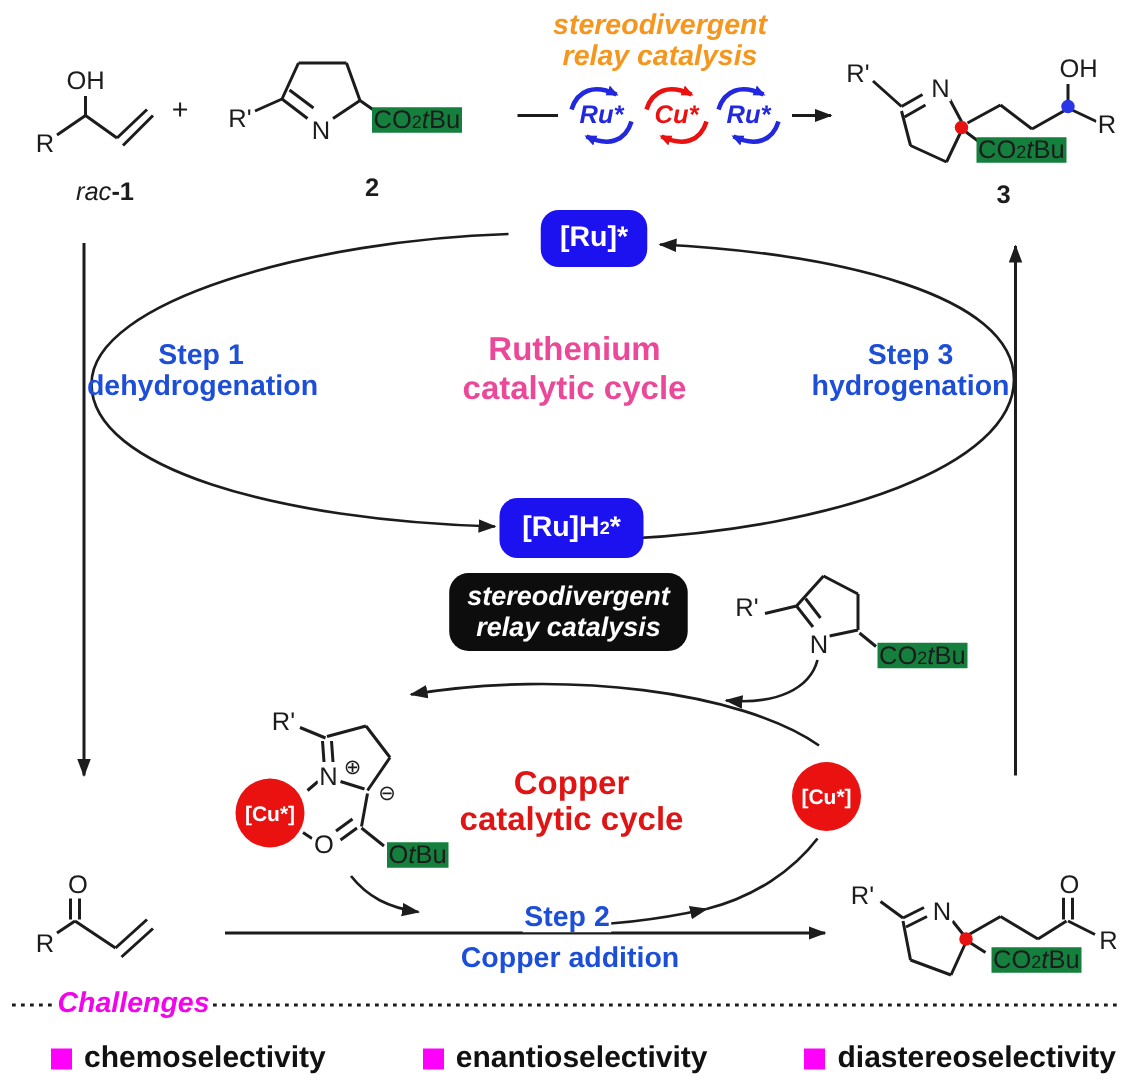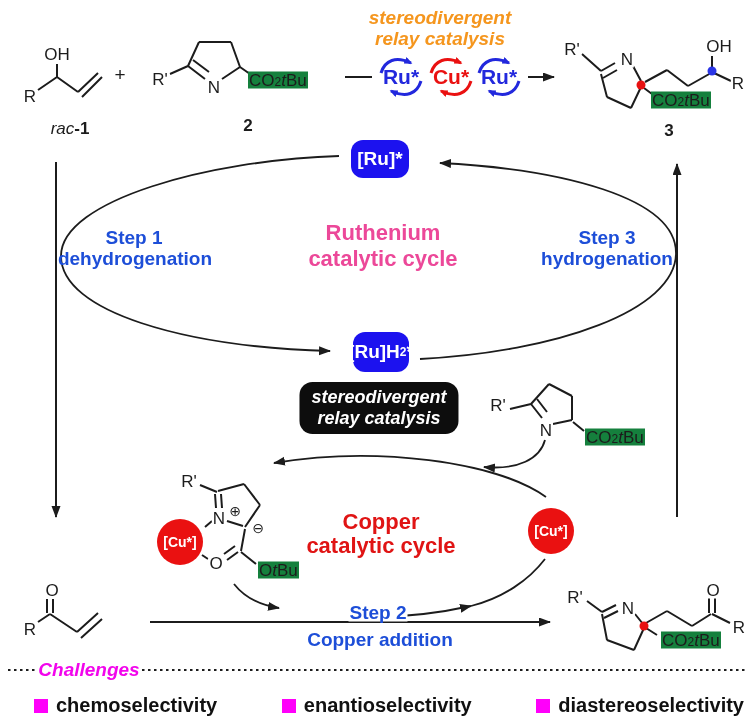--- a/index.html
+++ b/index.html
@@ -9,22 +9,22 @@
   .t{position:absolute;transform:translate(-50%,-50%);white-space:nowrap;
      color:#1c1c1c;font-size:17px;line-height:1;}
   .tl{position:absolute;transform:translate(0,-50%);white-space:nowrap;
       color:#1c1c1c;font-size:17px;line-height:1;}
   .atom{background:#fff;padding:0 1px;}
   .bold{font-weight:bold;}
   .mag{color:#1d4ed8;font-weight:bold;font-size:19px;}
   .blue-title{color:#ec4899;font-weight:bold;font-size:22px;}
   .red-title{color:#e01414;font-weight:bold;font-size:22px;}
   .orange{color:#f5961e;font-weight:bold;font-style:italic;font-size:19px;}
-  .cat{position:absolute;transform:translate(-50%,-50%);
-       font-weight:bold;font-size:21px;white-space:nowrap;}
+  .cat{position:absolute;transform:translate(-50%,-50%);font-style:italic;
+       font-weight:bold;font-size:17px;white-space:nowrap;}
   .pill{position:absolute;transform:translate(-50%,-50%);background:#1c12ef;color:#fff;
         font-weight:bold;font-size:19px;border-radius:12px;display:flex;
         align-items:center;justify-content:center;white-space:nowrap;}
   .pill sub{font-size:12px;}
   .relay{position:absolute;transform:translate(-50%,-50%);background:#0d0d0d;color:#fff;
          font-style:italic;font-weight:bold;font-size:18px;border-radius:13px;
          text-align:center;line-height:21px;padding:5px 12px;white-space:nowrap;}
   .cucircle{position:absolute;transform:translate(-50%,-50%);width:46px;height:46px;
             border-radius:50%;background:#ea1111;color:#fff;font-weight:bold;
             font-size:14px;display:flex;align-items:center;justify-content:center;}
@@ -170,24 +170,24 @@
   <span class="t atom" style="left:719px;top:46px">OH</span>
   <span class="t atom" style="left:738px;top:83px">R</span>
   <span class="tl ester" style="left:651px;top:100px">
       <span>CO</span>
       <sub>2</sub>
       <i>t</i>
       <span>Bu</span>
     </span>
   <span class="t bold" style="left:669px;top:130px">3</span>
 
-  <div class="pill" style="left:380px;top:159px;width:58px;height:38px">
+  <div class="pill" style="left:396px;top:159px;width:71px;height:38px">
       <span>[Ru]*</span>
     </div>
-  <div class="pill" style="left:381px;top:352px;width:56px;height:40px">
+  <div class="pill" style="left:381px;top:352px;width:96px;height:40px">
       <span>[Ru]H</span>
       <sub>2</sub>
       <span>*</span>
     </div>
 
   <span class="t blue-title" style="left:383px;top:233px">Ruthenium</span>
   <span class="t blue-title" style="left:383px;top:259px">catalytic cycle</span>
 
   <span class="t mag" style="left:134px;top:237px">Step 1</span>
   <span class="t mag" style="left:135px;top:258px">dehydrogenation</span>

